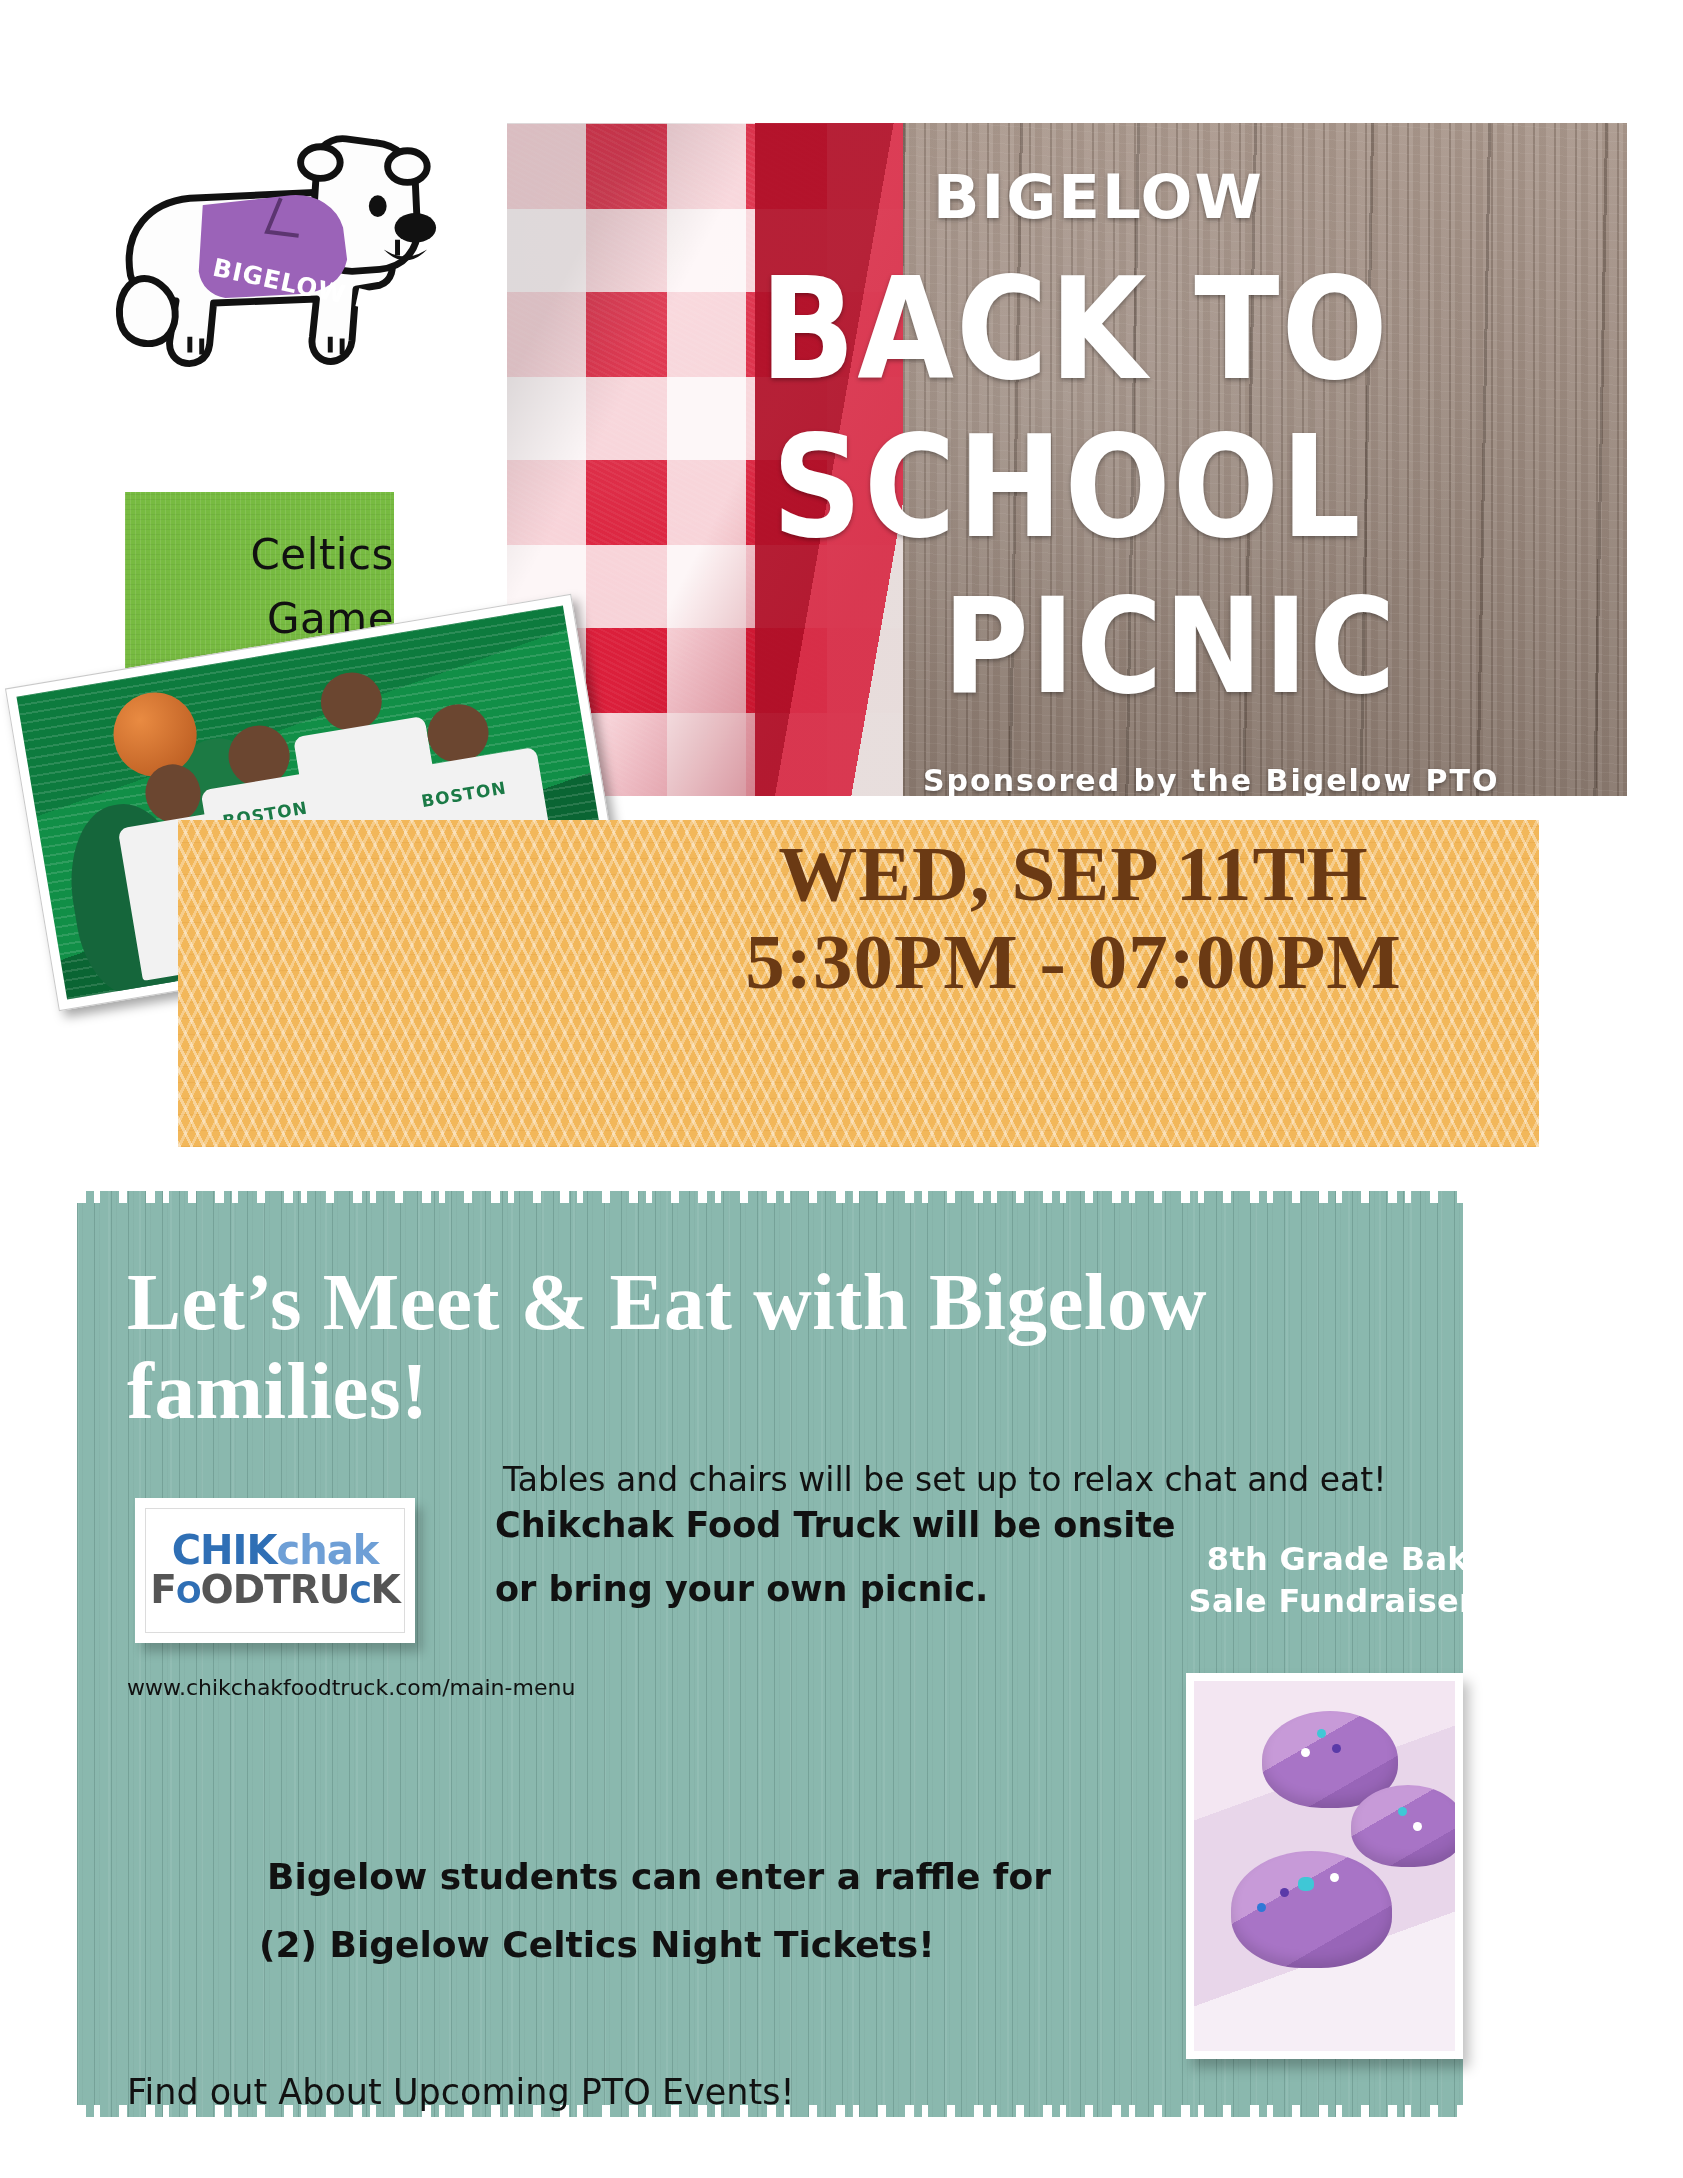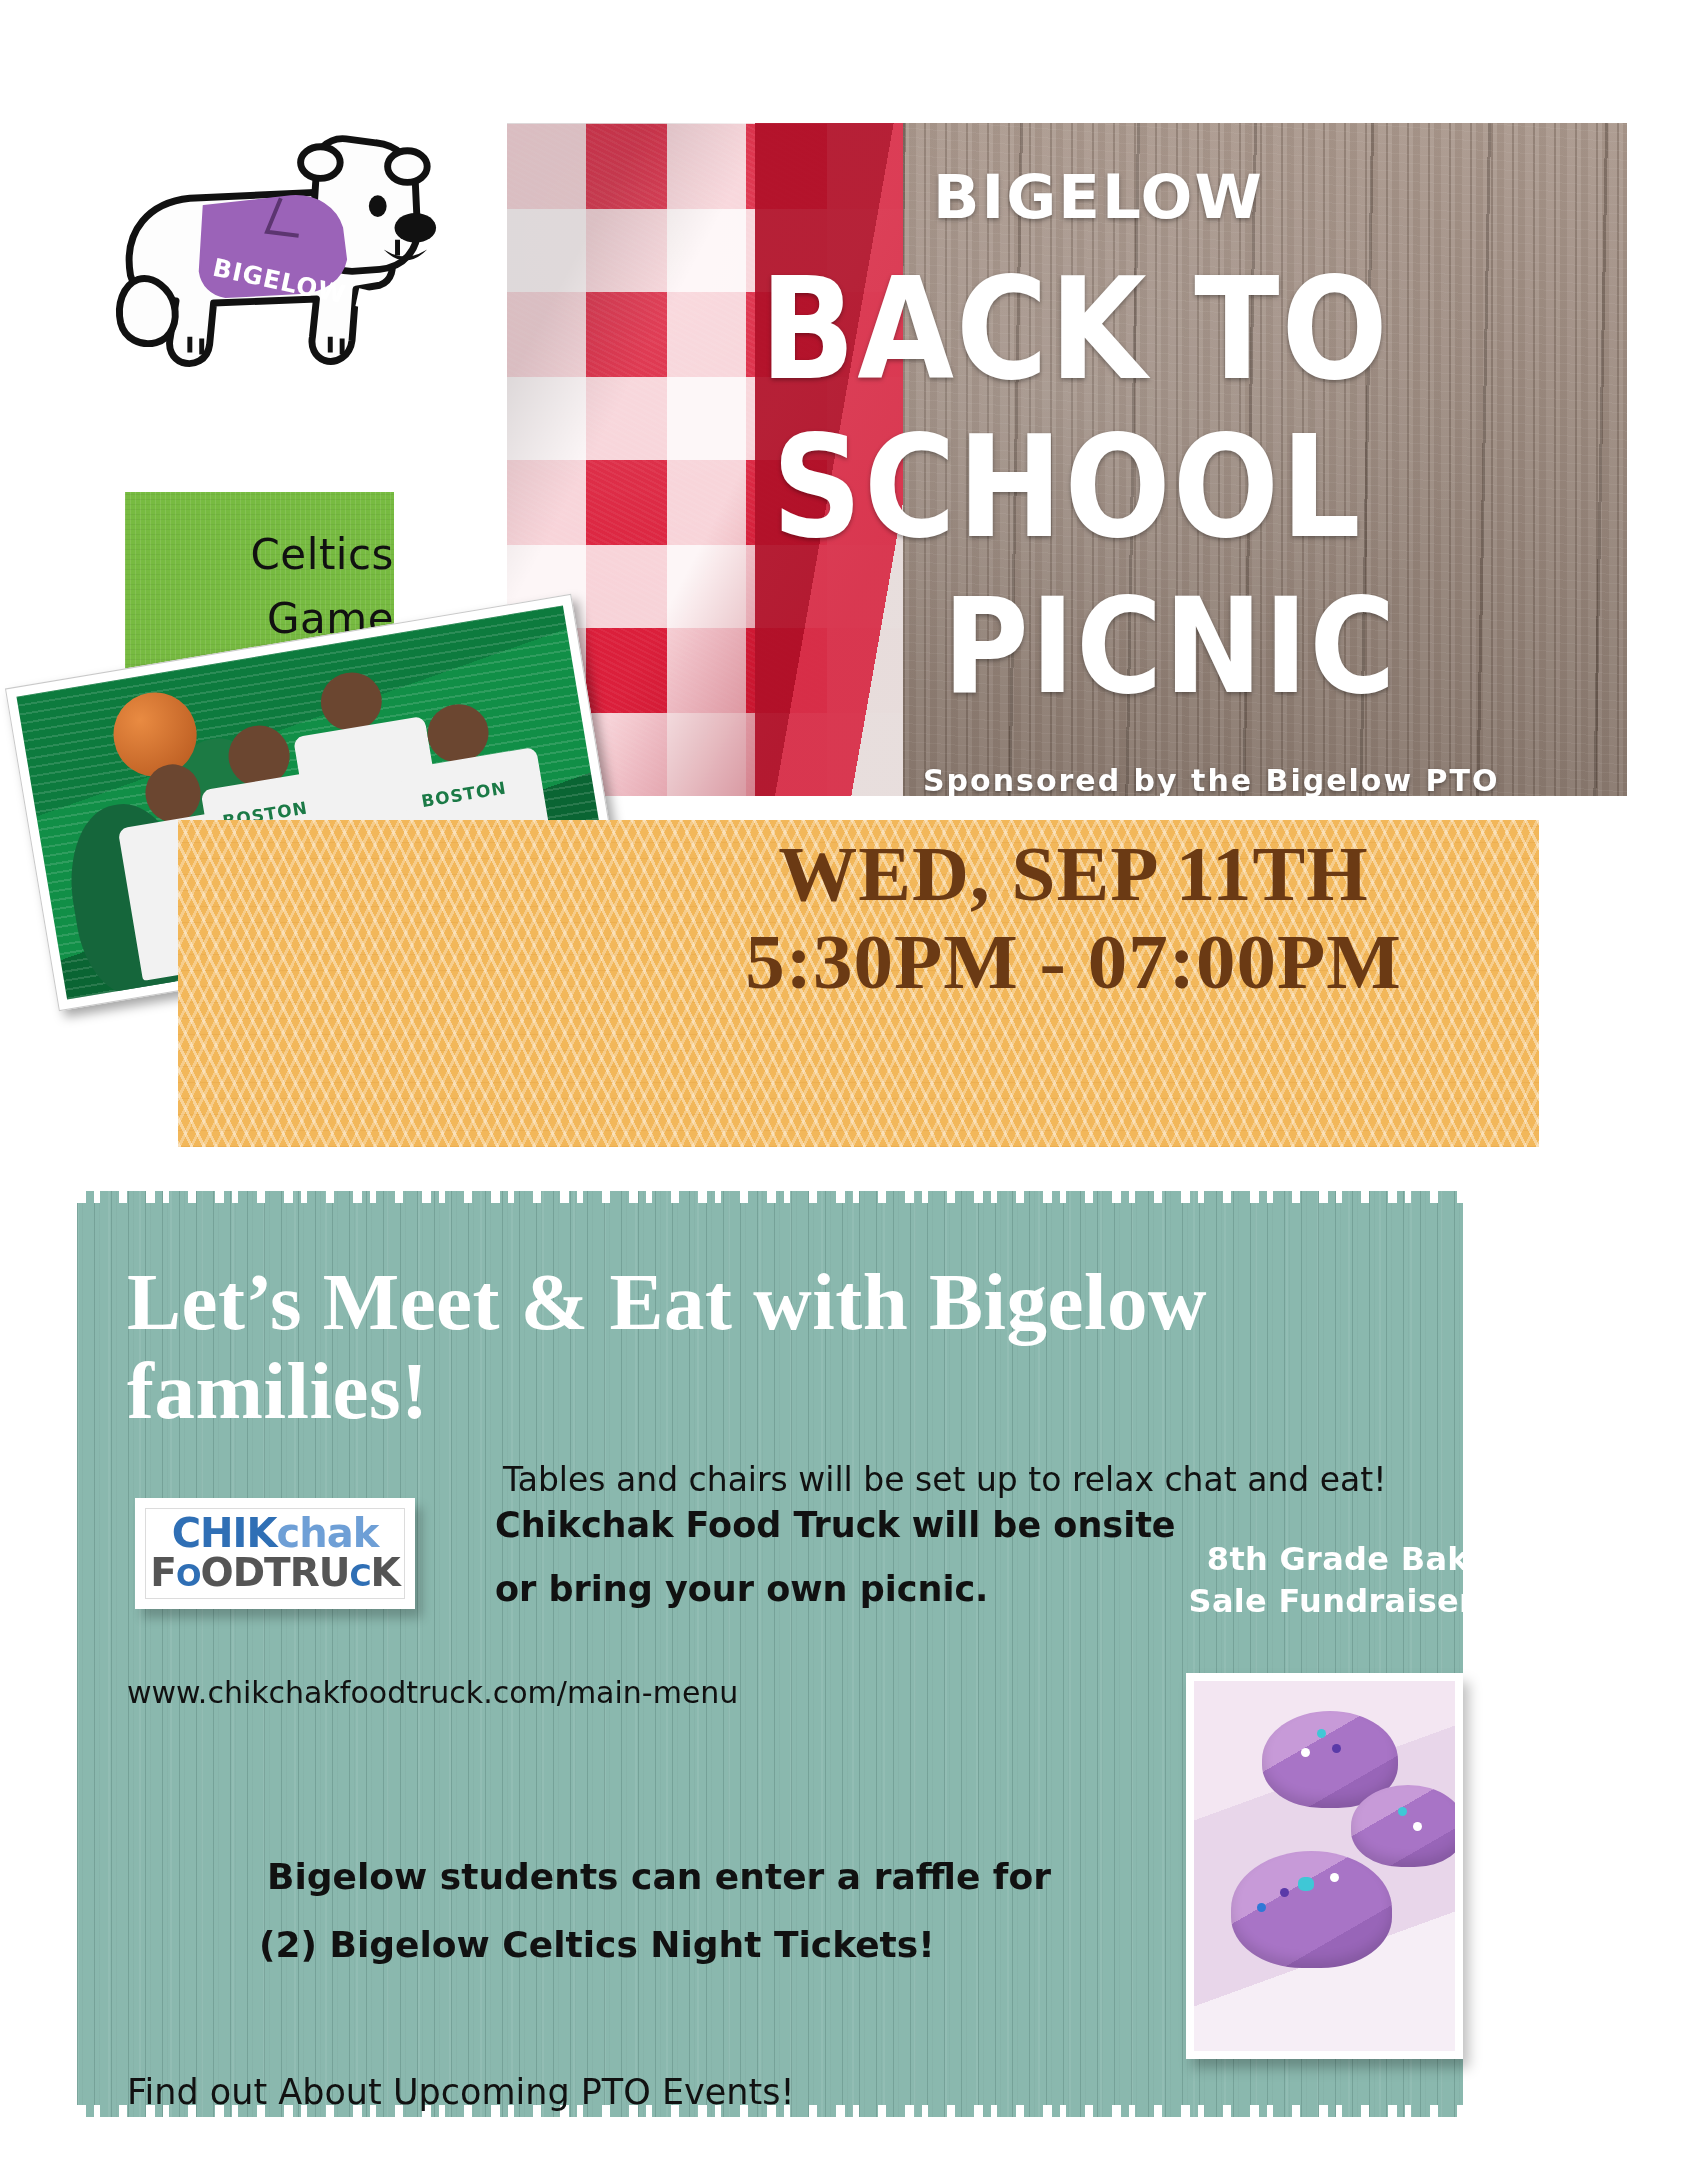--- a/index.html
+++ b/index.html
@@ -201,21 +201,21 @@
   }
   .tables-line {
     position: absolute; left: 426px; top: 269px;
     font-family: "DejaVu Sans", sans-serif;
     font-size: 33px; color: #111111;
   }
 
   
   .chik {
     position: absolute; left: 135px; top: 1498px;
-    width: 280px; height: 111px;
+    width: 280px; height: 145px;
     background: #ffffff;
     box-shadow: 7px 9px 10px rgba(0,0,0,.22);
     padding: 10px;
   }
   .chik .inner {
     width: 100%; height: 100%;
     border: 1px solid #dcdcdc;
     display: flex; flex-direction: column;
     align-items: center; justify-content: center;
     background: #fff;
@@ -235,21 +235,21 @@
     font-size: 35px; color: #111111;
   }
   .truck-l2 {
     position: absolute; left: 495px; top: 1569px;
     font-family: "DejaVu Sans", sans-serif; font-weight: 700;
     font-size: 35px; color: #111111;
   }
   .weburl {
     position: absolute; left: 127px; top: 1675px;
     font-family: "DejaVu Sans", sans-serif;
-    font-size: 30px; color: #111111;
+    font-size: 22px; color: #111111;
   }
 
   .bake {
     position: absolute; left: 1163px; top: 1539px;
     width: 327px; text-align: right;
     font-family: "DejaVu Sans", sans-serif; font-weight: 700;
     font-size: 32px; line-height: 1.30; color: #ffffff;
     letter-spacing: 0.3px;
   }
 

